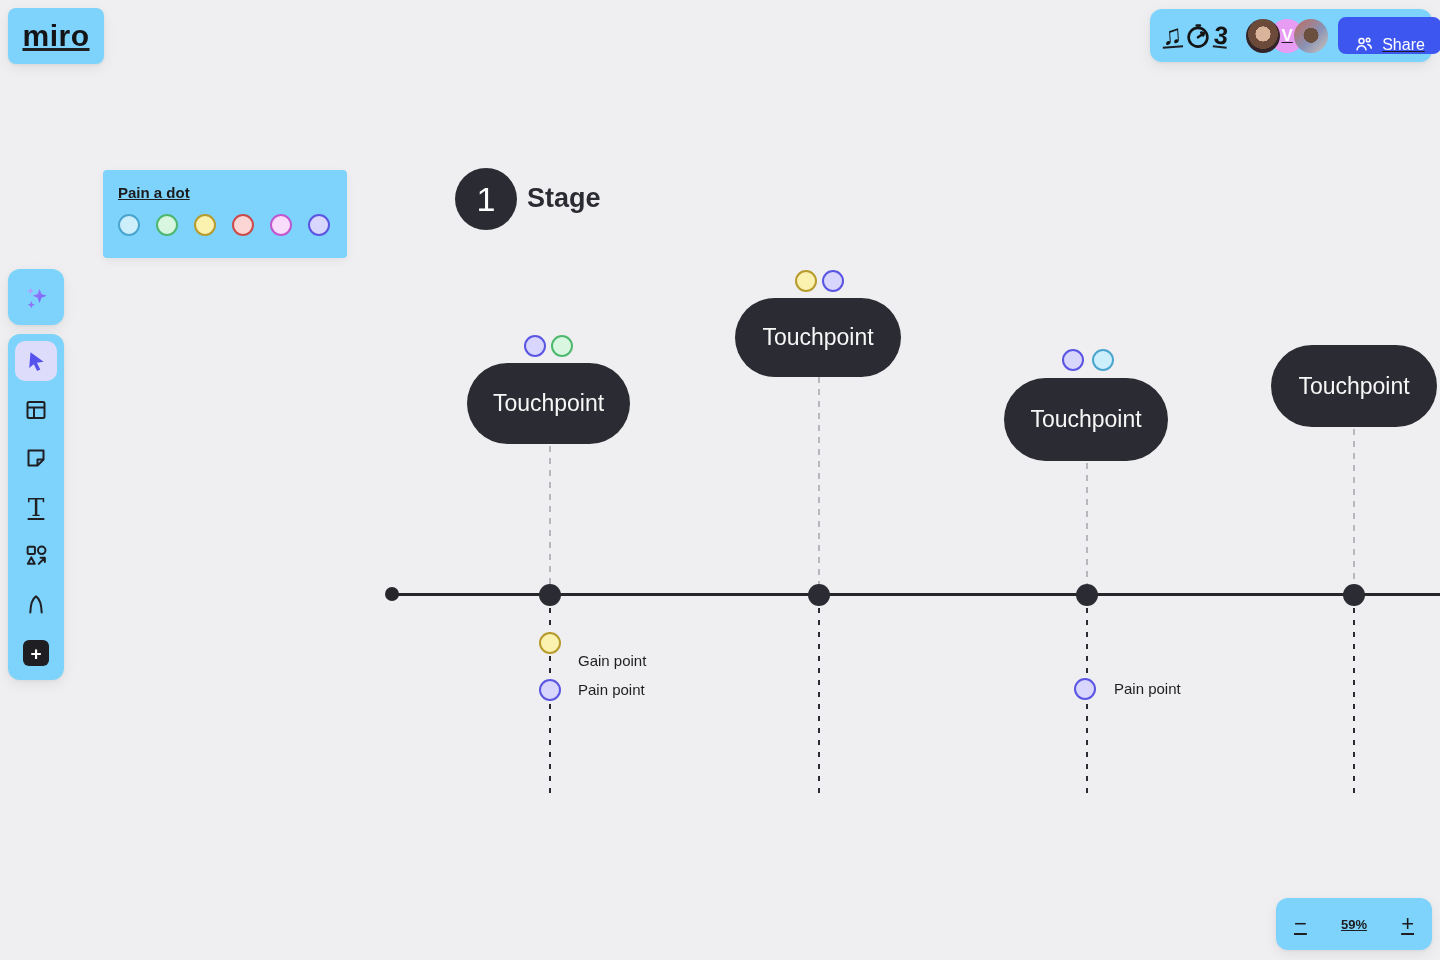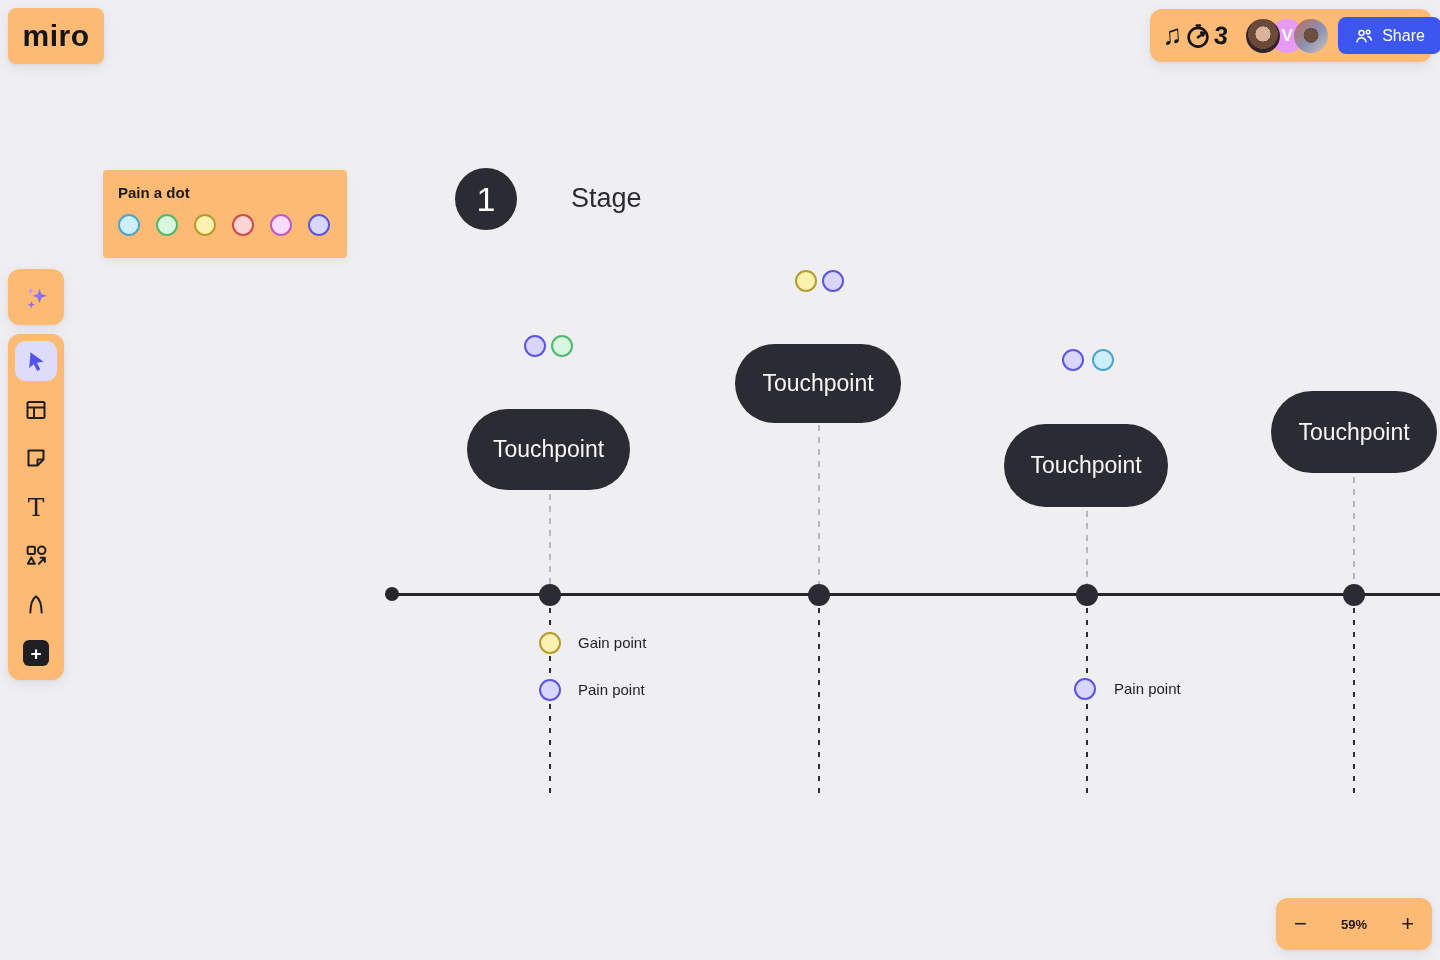--- a/index.html
+++ b/index.html
@@ -4,24 +4,25 @@
 <style>
   * { margin:0; padding:0; box-sizing:border-box; }
   html,body { width:1440px; height:960px; overflow:hidden; }
   body {
     background:#efeff1;
     font-family:"Liberation Sans", sans-serif;
     color:#1f1f23;
     position:relative;
   }
   .card {
-    background:#fdba74;
+    background:#7dd3fc;
     border-radius:12px;
     box-shadow:0 4px 14px rgba(0,0,0,.07), 0 1px 3px rgba(0,0,0,.05);
     position:absolute;
+    text-decoration:underline;
   }
 
   
   .logo-card { left:8px; top:8px; width:96px; height:56px; border-radius:8px;
     display:flex; align-items:center; justify-content:center; cursor:pointer; }
   .logo-card span { font-size:30px; font-weight:800; letter-spacing:.5px; color:#141417; }
 
   .top-right { left:1150px; top:9px; width:282px; height:53px;
     display:flex; align-items:center; padding:0 8px 0 12px; }
   .doodle { display:flex; align-items:center; gap:1px; color:#141414; user-select:none; }
@@ -56,25 +57,25 @@
   .dot-panel { left:103px; top:170px; width:244px; height:88px; border-radius:4px;
     box-shadow:0 3px 10px rgba(0,0,0,.06); padding:14px 14px 0 15px; }
   .dot-panel h3 { font-size:15px; font-weight:700; color:#1c1c1e; margin-bottom:13px; }
   .panel-dots { display:flex; gap:16px; }
   .pdot { width:22px; height:22px; border-radius:50%; border:2px solid; cursor:grab; }
 
   
   .stage-circle { position:absolute; left:455px; top:168px; width:62px; height:62px;
     border-radius:50%; display:flex; align-items:center; justify-content:center;
     color:#fff; font-size:34px; font-weight:500; cursor:pointer; }
-  .stage-label { position:absolute; left:527px; top:183px; font-size:27px; font-weight:400;
-    color:#2b2b33; cursor:pointer;margin-left:44px; }
+  .stage-label { position:absolute; left:527px; top:183px; font-size:27px; font-weight:700;
+    color:#2b2b33; cursor:pointer; }
 
   .pill { position:absolute; border-radius:42px; display:flex; align-items:center;
-    justify-content:center; color:#f7f7f7; font-size:23px; font-weight:500; cursor:pointer;margin-top:46px; }
+    justify-content:center; color:#f7f7f7; font-size:23px; font-weight:500; cursor:pointer; }
   .cdot { position:absolute; width:22px; height:22px; border-radius:50%; border:2px solid;
     cursor:pointer; z-index:4; }
 
   .timeline { position:absolute; left:392px; top:593px; width:1048px; height:3px; background:#26262b; }
   .tstart { position:absolute; left:385px; top:587px; width:14px; height:14px; border-radius:50%; background:#26262b; }
   .node { position:absolute; width:22px; height:22px; border-radius:50%; background:#2b2b33; cursor:pointer; z-index:3; }
 
   .dash-gray { position:absolute; width:2px;
     background:repeating-linear-gradient(180deg,#b7b7bd 0 6px,transparent 6px 12px); }
   .dash-dark { position:absolute; width:2px;
@@ -108,21 +109,21 @@
       <path d="M11 3.6h2.5"></path>
     </svg>
     <span class="digit">3</span>
   </div>
   <div class="tr-divider"></div>
   <div class="avatars">
     <div class="avatar photo1"></div>
     <div class="avatar initial" style="background: rgb(231, 155, 242);">V</div>
     <div class="avatar photo2"></div>
   </div>
-  <button class="share-btn" style="background: rgb(61, 86, 240);">
+  <button class="share-btn" style="background: rgb(61, 86, 240); align-items: flex-end;">
     <svg width="20" height="20" viewBox="0 0 24 24" fill="none" stroke="#fff" stroke-width="1.8" stroke-linecap="round">
       <circle cx="9" cy="8.3" r="3"></circle>
       <path d="M3.6 19c.6-3.2 2.8-5 5.4-5s4.8 1.8 5.4 5"></path>
       <circle cx="16.9" cy="7.2" r="2.2"></circle>
       <path d="M16.6 12.6c2.2.3 3.7 1.8 4.1 4.4"></path>
     </svg>
     <span>Share</span>
   </button>
 </div>
 
@@ -225,21 +226,21 @@
 </div>
 
 <div class="cdot" style="left: 524px; top: 335px; background: rgb(216, 214, 252); border-color: rgb(91, 85, 227);"></div>
 <div class="cdot" style="left: 551px; top: 335px; background: rgb(216, 246, 224); border-color: rgb(78, 185, 110);"></div>
 <div class="cdot" style="left: 795px; top: 270px; background: rgb(251, 242, 175); border-color: rgb(184, 155, 45);"></div>
 <div class="cdot" style="left: 822px; top: 270px; background: rgb(216, 214, 252); border-color: rgb(91, 85, 227);"></div>
 <div class="cdot" style="left: 1062px; top: 349px; background: rgb(216, 214, 252); border-color: rgb(91, 85, 227);"></div>
 <div class="cdot" style="left: 1092px; top: 349px; background: rgb(205, 239, 251); border-color: rgb(74, 165, 207);"></div>
 
 <div class="cdot" style="left: 539px; top: 632px; background: rgb(251, 242, 175); border-color: rgb(184, 155, 45);"></div>
-<div class="pt-label" style="left:578px; top:634px;">Gain point</div>
+<div class="pt-label" style="left:578px; top:652px;">Gain point</div>
 
 <div class="cdot" style="left: 539px; top: 679px; background: rgb(216, 214, 252); border-color: rgb(91, 85, 227);"></div>
 <div class="pt-label" style="left:578px; top:681px;">Pain point</div>
 
 <div class="cdot" style="left: 1074px; top: 678px; background: rgb(216, 214, 252); border-color: rgb(91, 85, 227);"></div>
 <div class="pt-label" style="left:1114px; top:680px;">Pain point</div>
 
 <div class="card zoom-card">
   <button class="zoom-btn">−</button>
   <span class="zoom-val">59%</span>

